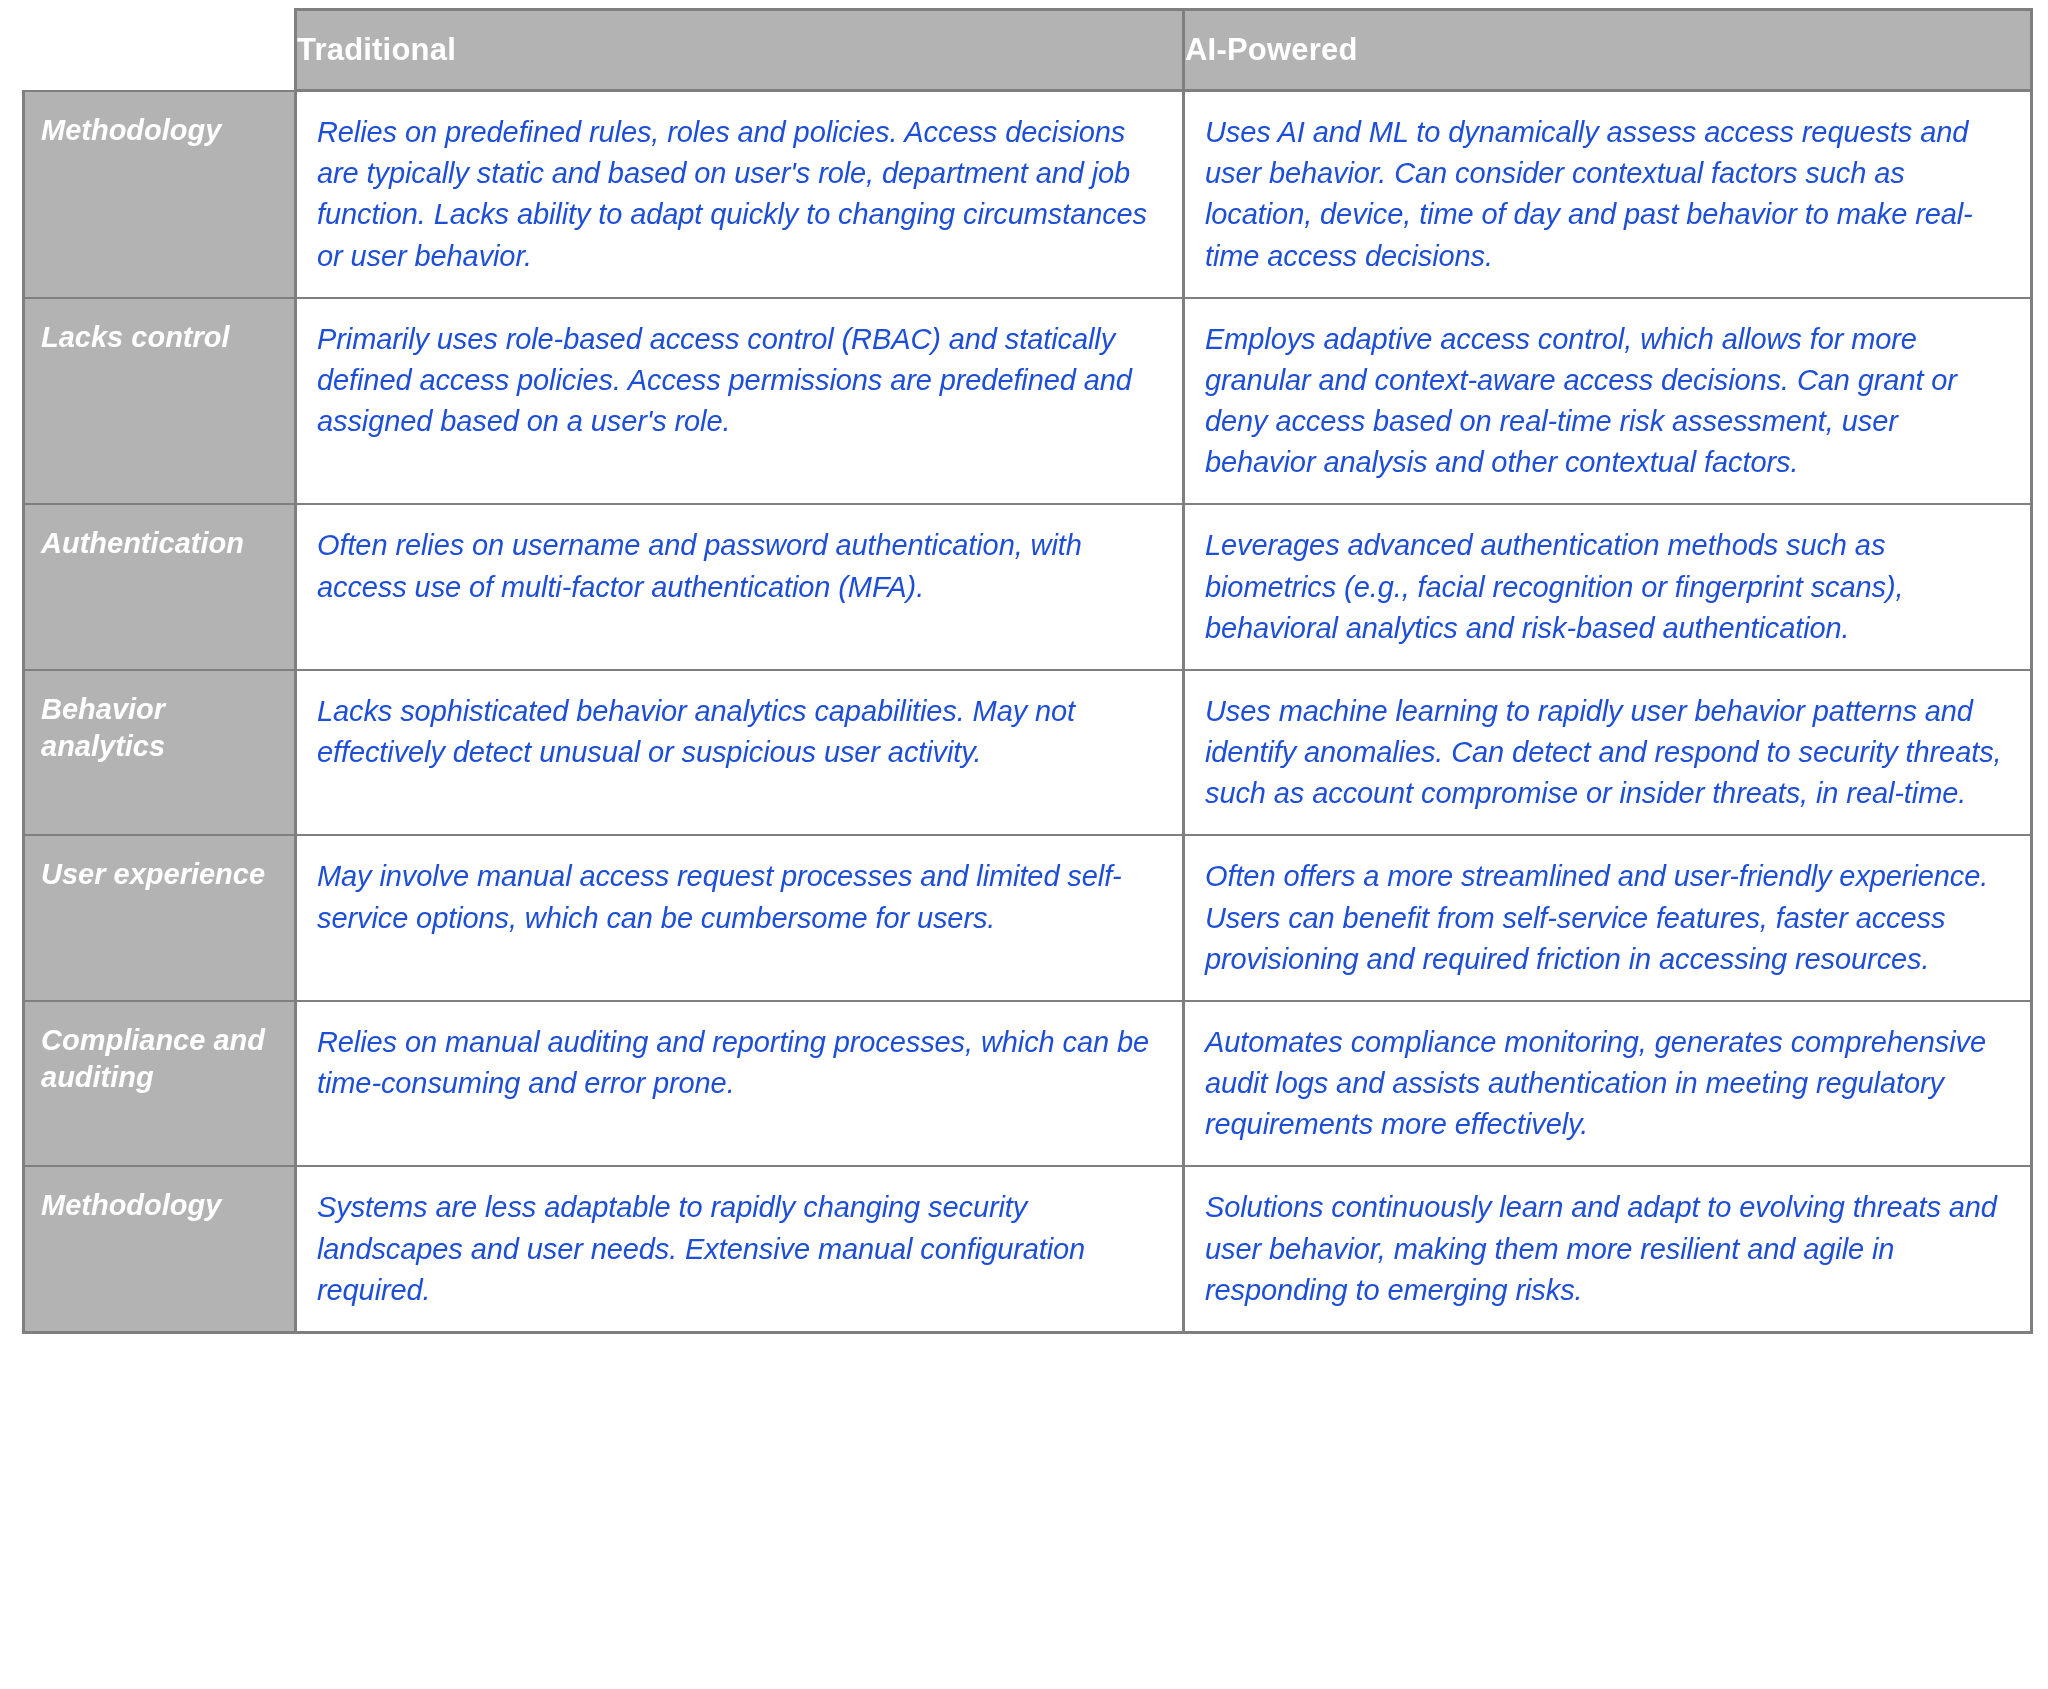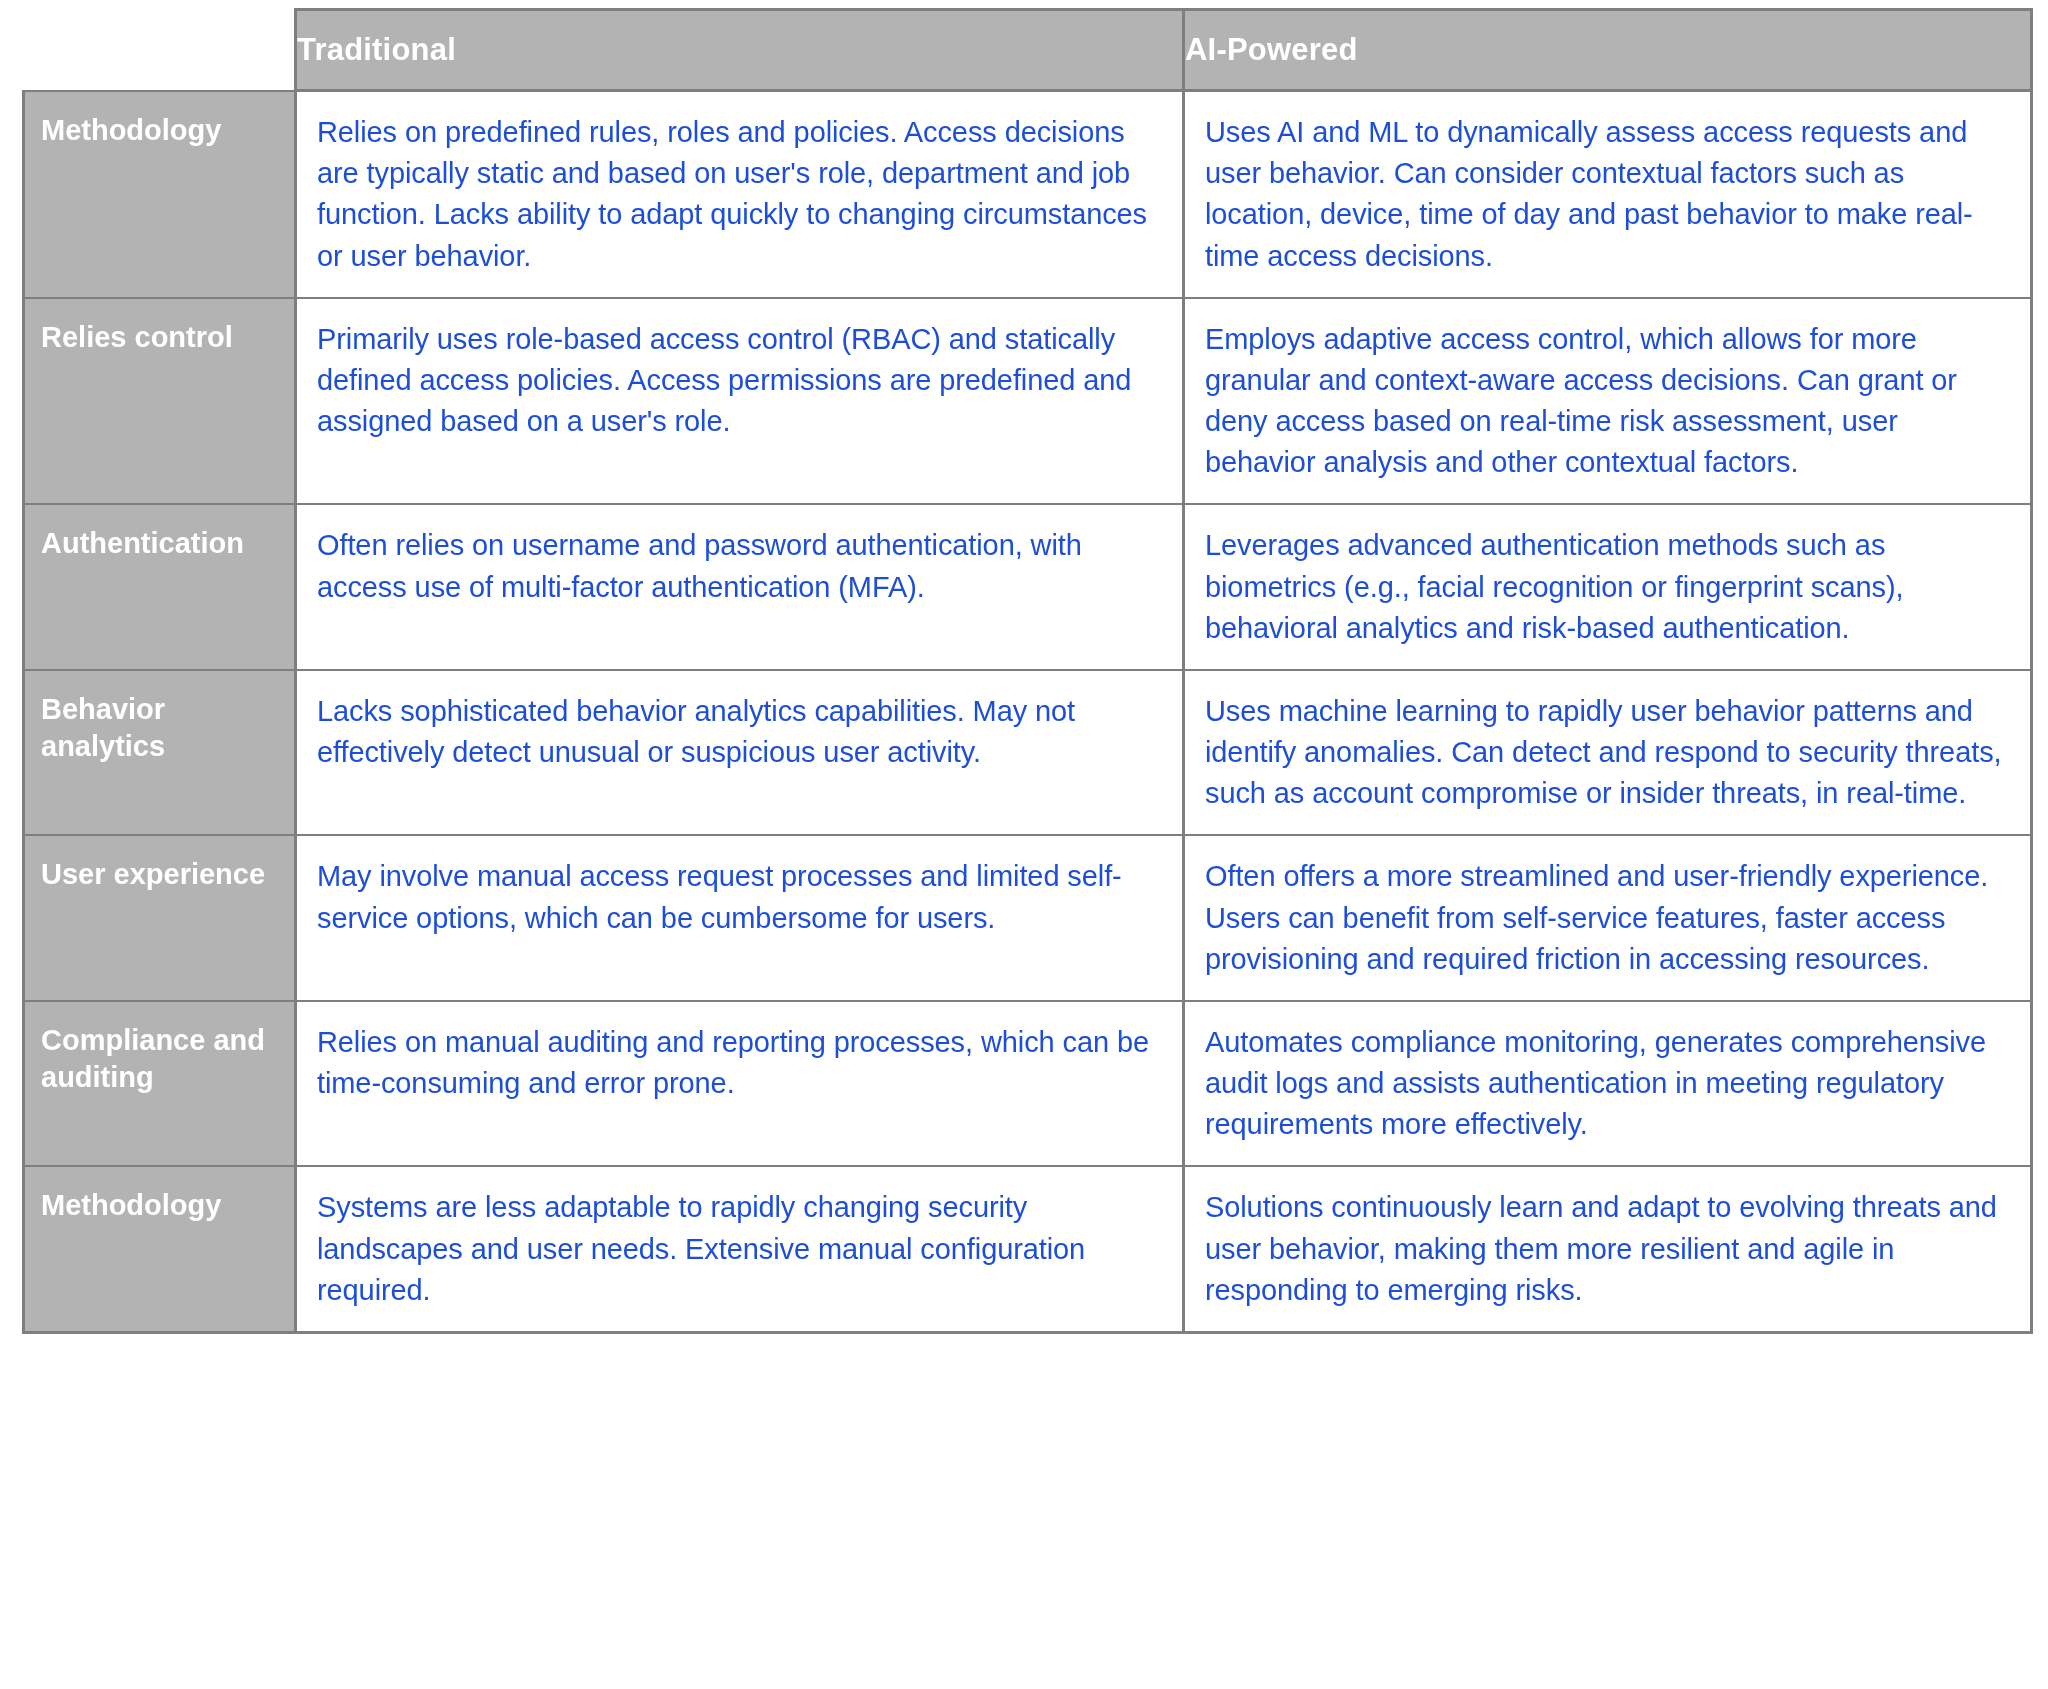--- a/index.html
+++ b/index.html
@@ -79,21 +79,21 @@
     vertical-align: top;
     padding: 20px 26px 20px 20px;
     border: 3px solid #7f7f7f;
     border-top-width: 2px;
     border-bottom-width: 2px;
     letter-spacing: -0.1px;
   }
   tr.body-row:last-child td {
     border-bottom-width: 3px;
   }
-  .cell-text { display: block; }
+  .cell-text { display: block; font-style: italic; }
 </style>
 </head>
 <body>
 
 <div class="sheet">
   <table class="compare">
     <colgroup>
       <col class="c-label">
       <col class="c-trad">
       <col class="c-ai">
@@ -112,21 +112,21 @@
           </td>
           <td class="cell">
             <span class="cell-text">Relies on predefined rules, roles and policies. Access decisions are typically static and based on user's role, department and job function. Lacks ability to adapt quickly to changing circumstances or user behavior.</span>
           </td>
           <td class="cell">
             <span class="cell-text">Uses AI and ML to dynamically assess access requests and user behavior. Can consider contextual factors such as location, device, time of day and past behavior to make real-time access decisions.</span>
           </td>
         </tr>
         <tr class="body-row">
           <td class="rowlabel">
-            <span class="cell-text">Relies control</span>
+            <span class="cell-text">Lacks control</span>
           </td>
           <td class="cell">
             <span class="cell-text">Primarily uses role-based access control (RBAC) and statically defined access policies. Access permissions are predefined and assigned based on a user's role.</span>
           </td>
           <td class="cell">
             <span class="cell-text">Employs adaptive access control, which allows for more granular and context-aware access decisions. Can grant or deny access based on real-time risk assessment, user behavior analysis and other contextual factors.</span>
           </td>
         </tr>
         <tr class="body-row">
           <td class="rowlabel">

